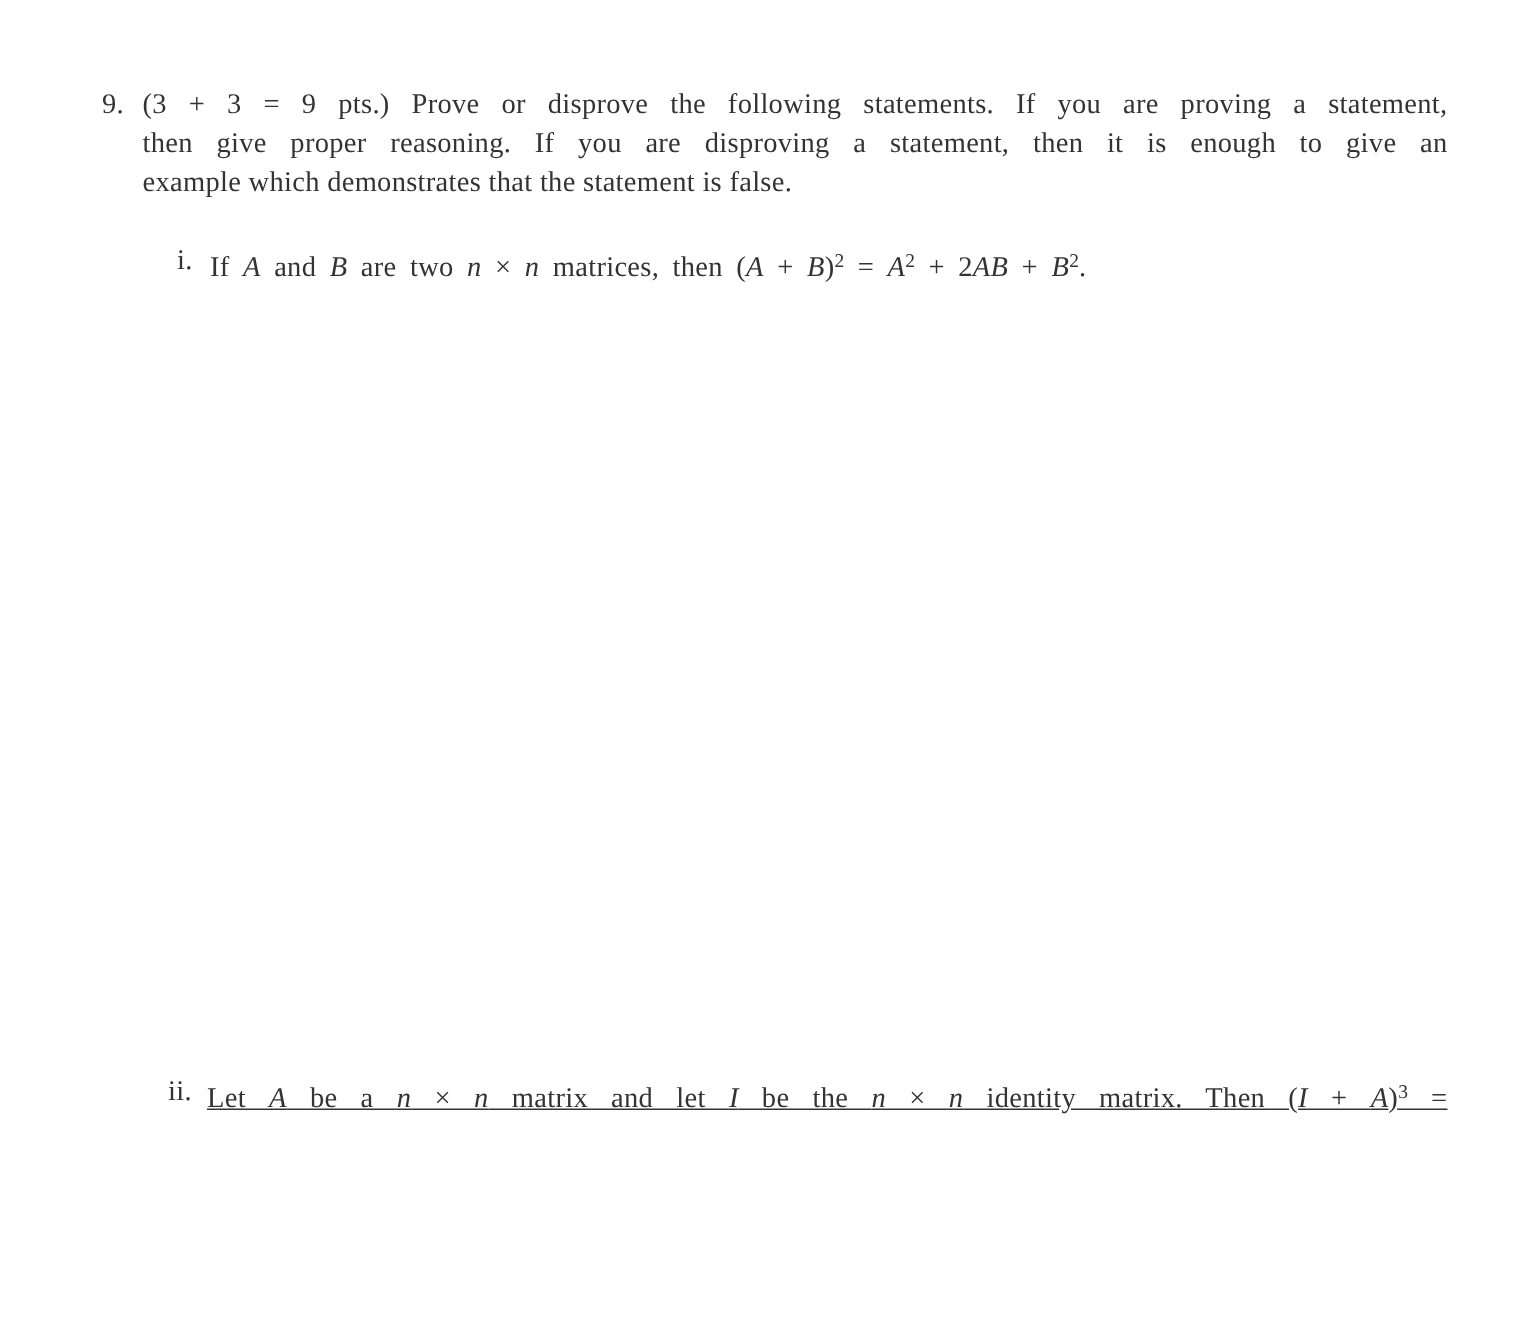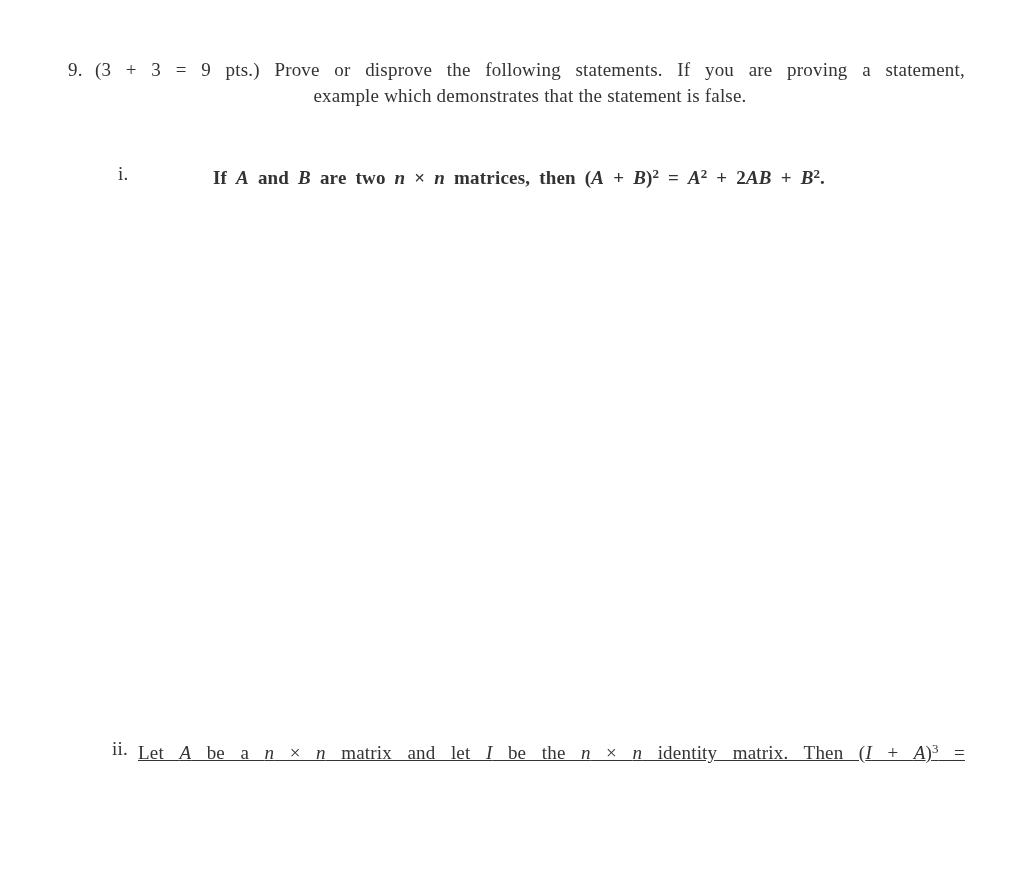--- a/index.html
+++ b/index.html
@@ -22,21 +22,20 @@
   .marker {
     position: absolute;
     left: 0;
     top: 0;
   }
   .item-body {
     display: block;
   }
   .line {
     display: block;
-    text-align: center;
   }
   
   .j {
     text-align: justify;
     text-align-last: justify;
   }
   .q9 {
     left: 68px;
     top: 57px;
     width: 897px;
@@ -48,26 +47,26 @@
 
   .item-i {
     left: 118px;
     top: 160px;
     width: 780px;
     font-size: 19px;
     line-height: 27px;
     letter-spacing: 0.2px;
     white-space: nowrap;
   }
-  .item-i .item-body { margin-left: 22px; font-weight: bold; }
+  .item-i .item-body { margin-left: 22px; }
   .item-i .line { word-spacing: 4px; }
 
   .item-ii {
     left: 112px;
-    top: 735px;
+    top: 714px;
     width: 853px;
     font-size: 19px;
     line-height: 27px;
     letter-spacing: 0.2px;
   }
   .item-ii .item-body { margin-left: 26px; width: 827px; text-decoration: underline; }
 
   .it { font-style: italic; }
   .sup {
     font-size: 13px;
@@ -77,20 +76,21 @@
 </style>
 </head>
 <body>
 
 <div class="page">
 
   <div class="item q9">
     <span class="marker">9.</span>
     <div class="item-body">
       <div class="line j">(3 + 3 = 9 pts.) Prove or disprove the following statements. If you are proving a statement,</div>
+      <div class="line j">then give proper reasoning. If you are disproving a statement, then it is enough to give an</div>
       <div class="line">example which demonstrates that the statement is false.</div>
     </div>
   </div>
 
   <div class="item item-i">
     <span class="marker">i.</span>
     <div class="item-body">
       <div class="line"><span>If </span><span class="it">A</span><span> and </span><span class="it">B</span><span> are two </span><span class="it">n</span><span> × </span><span class="it">n</span><span> matrices, then (</span><span class="it">A</span><span> + </span><span class="it">B</span><span>)</span><span class="sup">2</span><span> = </span><span class="it">A</span><span class="sup">2</span><span> + 2</span><span class="it">AB</span><span> + </span><span class="it">B</span><span class="sup">2</span><span>.</span></div>
     </div>
   </div>

